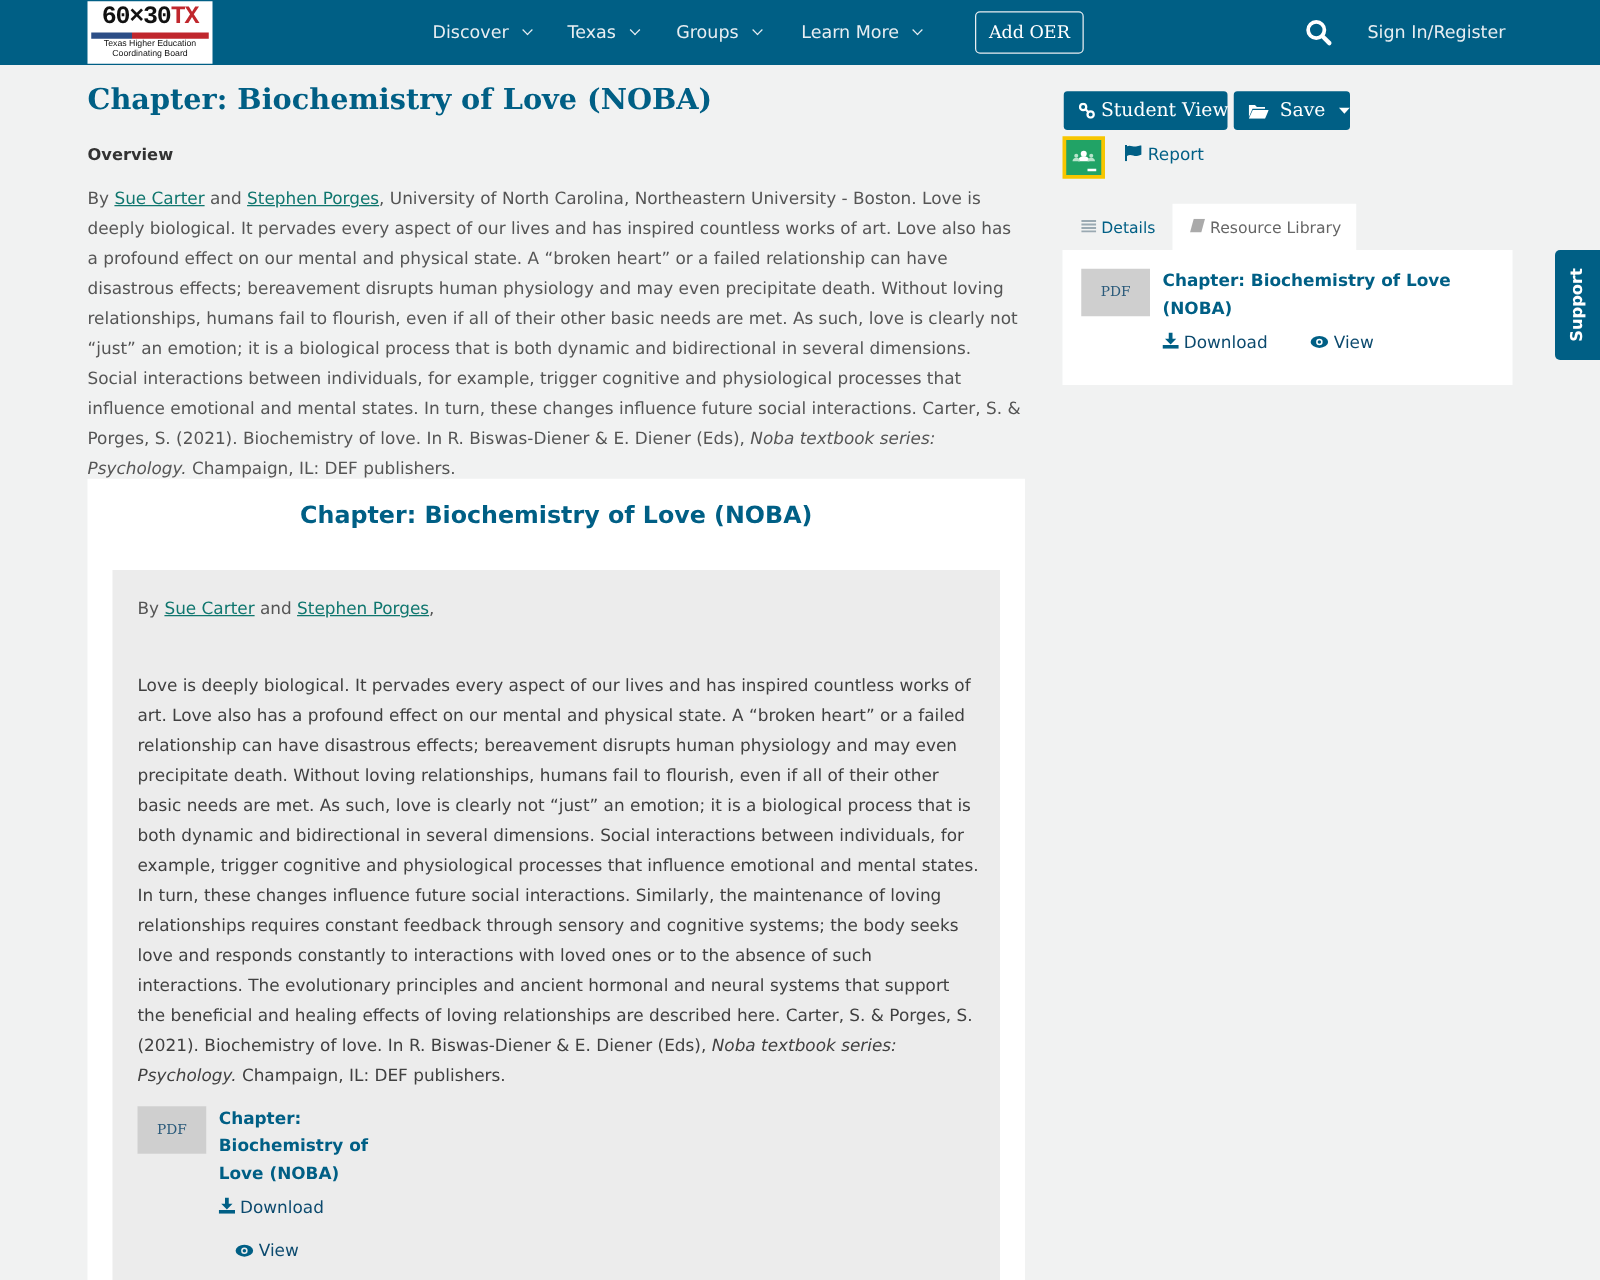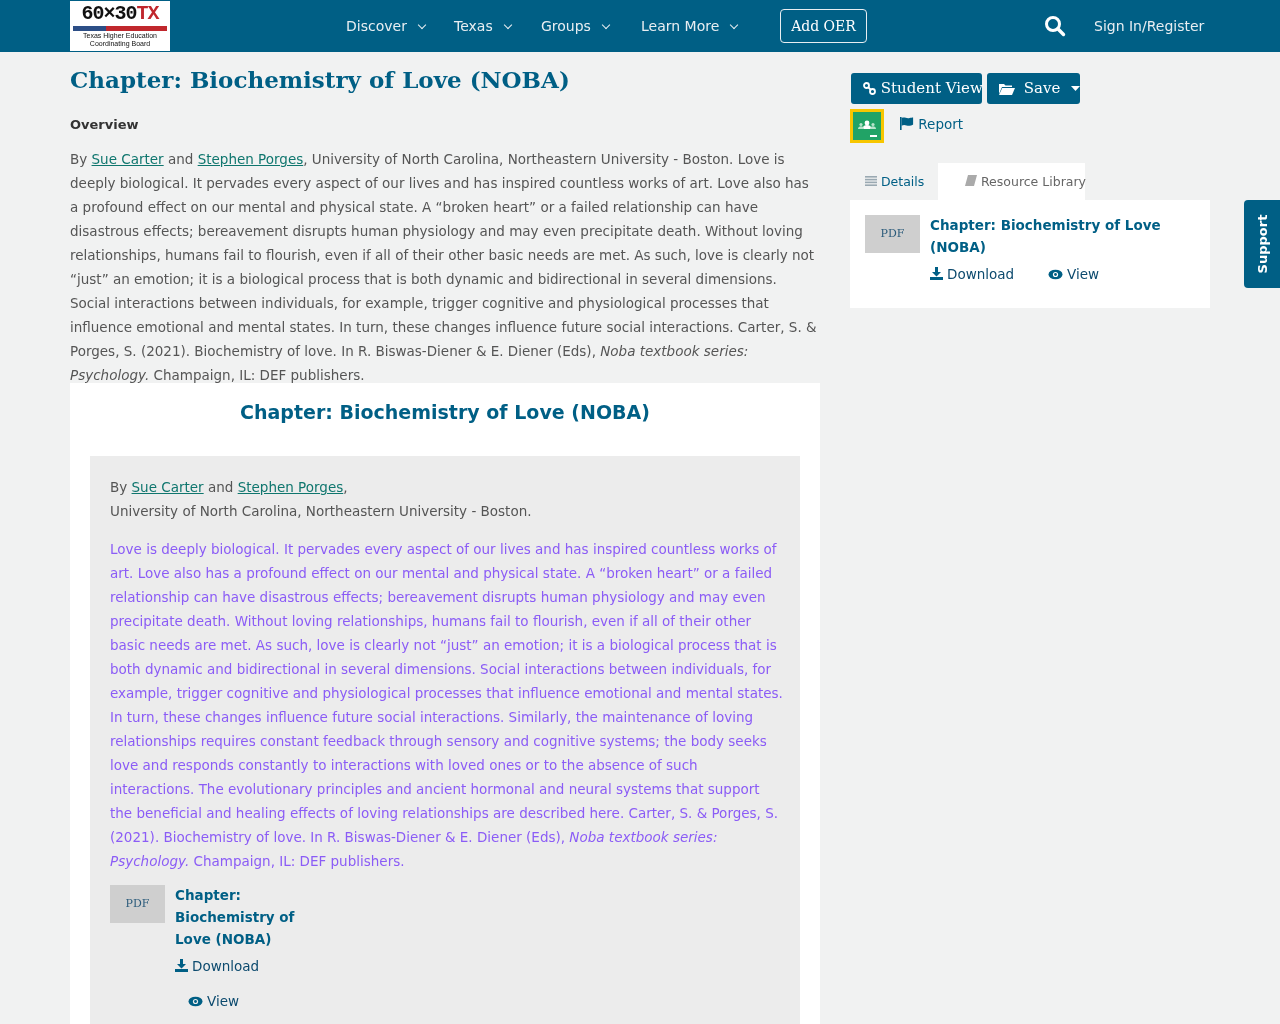--- a/index.html
+++ b/index.html
@@ -23,36 +23,36 @@
   
   .page-title { position: absolute; left: 70px; top: 66px; font-family: "DejaVu Serif", serif; font-size: 23px; color: #005f85; white-space: nowrap; }
   .overview-label { position: absolute; left: 70px; top: 117px; font-weight: bold; font-size: 13px; color: #333; }
   .overview-text { position: absolute; left: 70px; top: 147px; width: 750px; font-size: 13.5px; line-height: 24px; color: #555; }
   .overview-text i { font-style: italic; }
 
   .content-card { position: absolute; left: 70px; top: 383px; width: 750px; height: 660px; background: #fff; }
   .card-title { position: absolute; left: 0; top: 18px; width: 750px; text-align: center; font-weight: bold; font-size: 19px; color: #005f85; }
   .inner { position: absolute; left: 20px; top: 73px; width: 710px; height: 620px; background: #ececec; }
   .authors { position: absolute; left: 20px; top: 19px; font-size: 13.5px; line-height: 24px; color: #555; width: 680px; }
-  .desc { position: absolute; left: 20px; top: 81px; width: 675px; font-size: 13.5px; line-height: 24px; color: #8b5cf6; }
+  .desc { position: absolute; left: 20px; top: 81px; width: 675px; font-size: 13.5px; line-height: 24px; color: #404040; }
   .pdf-thumb { position: absolute; width: 55px; height: 38px; background: #cfcfcf; color: #2a5a7a; font-family: "DejaVu Serif", serif; font-size: 11px; line-height: 38px; text-align: center; }
   .res-title { position: absolute; font-weight: bold; font-size: 13.5px; line-height: 22px; color: #005f85; cursor: pointer; }
   .res-link { position: absolute; font-size: 13.5px; color: #0c4a6e; cursor: pointer; white-space: nowrap; }
   .res-link svg { vertical-align: -1px; margin-right: 4px; }
 
   
   .btn { position: absolute; top: 73px; height: 31px; background: #005f85; color: #fff; border-radius: 3px; font-family: "DejaVu Serif", serif; font-size: 15px; line-height: 31px; cursor: pointer; white-space: nowrap; }
   .btn svg { vertical-align: -2px; }
   .classroom { position: absolute; left: 850px; top: 109px; width: 34px; height: 34px; background: #f7c600; padding: 3px; cursor: pointer; }
   .classroom .inner-c { width: 28px; height: 28px; background: #21a366; position: relative; }
   .report { position: absolute; left: 900px; top: 116px; font-size: 13.5px; color: #005f85; cursor: pointer; }
   .tabs { position: absolute; left: 850px; top: 163px; height: 37px; }
   .tab { position: absolute; top: 0; height: 37px; line-height: 37px; font-size: 12.5px; cursor: pointer; white-space: nowrap; }
   .tab-details { left: 0; width: 88px; padding-left: 15px; color: #005f85; }
-  .tab-library { left: 88px; width: 147px; padding-left: 27px; background: #fff; color: #666; }
+  .tab-library { left: 88px; width: 147px; padding-left: 14px; background: #fff; color: #666; }
   .res-panel { position: absolute; left: 850px; top: 200px; width: 360px; height: 108px; background: #fff; }
 
   .support { position: absolute; left: 1244px; top: 200px; width: 36px; height: 88px; background: #005f85; border-radius: 4px 0 0 4px; cursor: pointer; }
   .support span { position: absolute; left: 50%; top: 50%; transform: translate(-50%, -50%) rotate(-90deg); color: #fff; font-weight: bold; font-size: 13px; white-space: nowrap; }
 </style>
 </head>
 <body>
 
 <div class="navbar">
   <div class="logo">
@@ -80,21 +80,20 @@
 
 <h1 class="page-title">Chapter: Biochemistry of Love (NOBA)</h1>
 <div class="overview-label">Overview</div>
 <div class="overview-text"><span>By </span><a href="#">Sue Carter</a><span> and </span><a href="#">Stephen Porges</a><span>, University of North Carolina, Northeastern University - Boston.  Love is deeply biological. It pervades every aspect of our lives and has inspired countless works of art. Love also has a profound effect on our mental and physical state. A “broken heart” or a failed relationship can have disastrous effects; bereavement disrupts human physiology and may even precipitate death. Without loving relationships, humans fail to flourish, even if all of their other basic needs are met. As such, love is clearly not “just” an emotion; it is a biological process that is both dynamic and bidirectional in several dimensions. Social interactions between individuals, for example, trigger cognitive and physiological processes that influence emotional and mental states. In turn, these changes influence future social interactions. Carter, S. &amp; Porges, S. (2021). Biochemistry of love. In R. Biswas-Diener &amp; E. Diener (Eds), </span><i>Noba textbook series: Psychology.</i><span> Champaign, IL: DEF publishers.</span></div>
 
 <div class="content-card">
   <div class="card-title">Chapter: Biochemistry of Love (NOBA)</div>
   <div class="inner">
     <div class="authors">
       <span>By </span><a href="#">Sue Carter</a><span> and </span><a href="#">Stephen Porges</a><span>,</span><br>
-      <span>University of North Carolina, Northeastern University - Boston.</span>
     </div>
     <div class="desc"><span>Love is deeply biological. It pervades every aspect of our lives and has inspired countless works of art. Love also has a profound effect on our mental and physical state. A “broken heart” or a failed relationship can have disastrous effects; bereavement disrupts human physiology and may even precipitate death. Without loving relationships, humans fail to flourish, even if all of their other basic needs are met. As such, love is clearly not “just” an emotion; it is a biological process that is both dynamic and bidirectional in several dimensions. Social interactions between individuals, for example, trigger cognitive and physiological processes that influence emotional and mental states. In turn, these changes influence future social interactions. Similarly, the maintenance of loving relationships requires constant feedback through sensory and cognitive systems; the body seeks love and responds constantly to interactions with loved ones or to the absence of such interactions. The evolutionary principles and ancient hormonal and neural systems that support the beneficial and healing effects of loving relationships are described here. Carter, S. &amp; Porges, S. (2021). Biochemistry of love. In R. Biswas-Diener &amp; E. Diener (Eds), </span><i>Noba textbook series: Psychology.</i><span> Champaign, IL: DEF publishers.</span></div>
 
     <div class="pdf-thumb" style="left:20px;top:429px">PDF</div>
     <div class="res-title" style="left:85px;top:428px;width:130px">Chapter: Biochemistry of Love (NOBA)</div>
     <div class="res-link" style="left:85px;top:502px">
       <svg width="13" height="13" viewBox="0 0 13 13">
           <path d="M5 0h3v5h3l-4.5 4.5L2 5h3z" fill="#005f85"></path>
           <rect x="0" y="10" width="13" height="3" fill="#005f85"></rect>
         </svg><span>Download</span>

